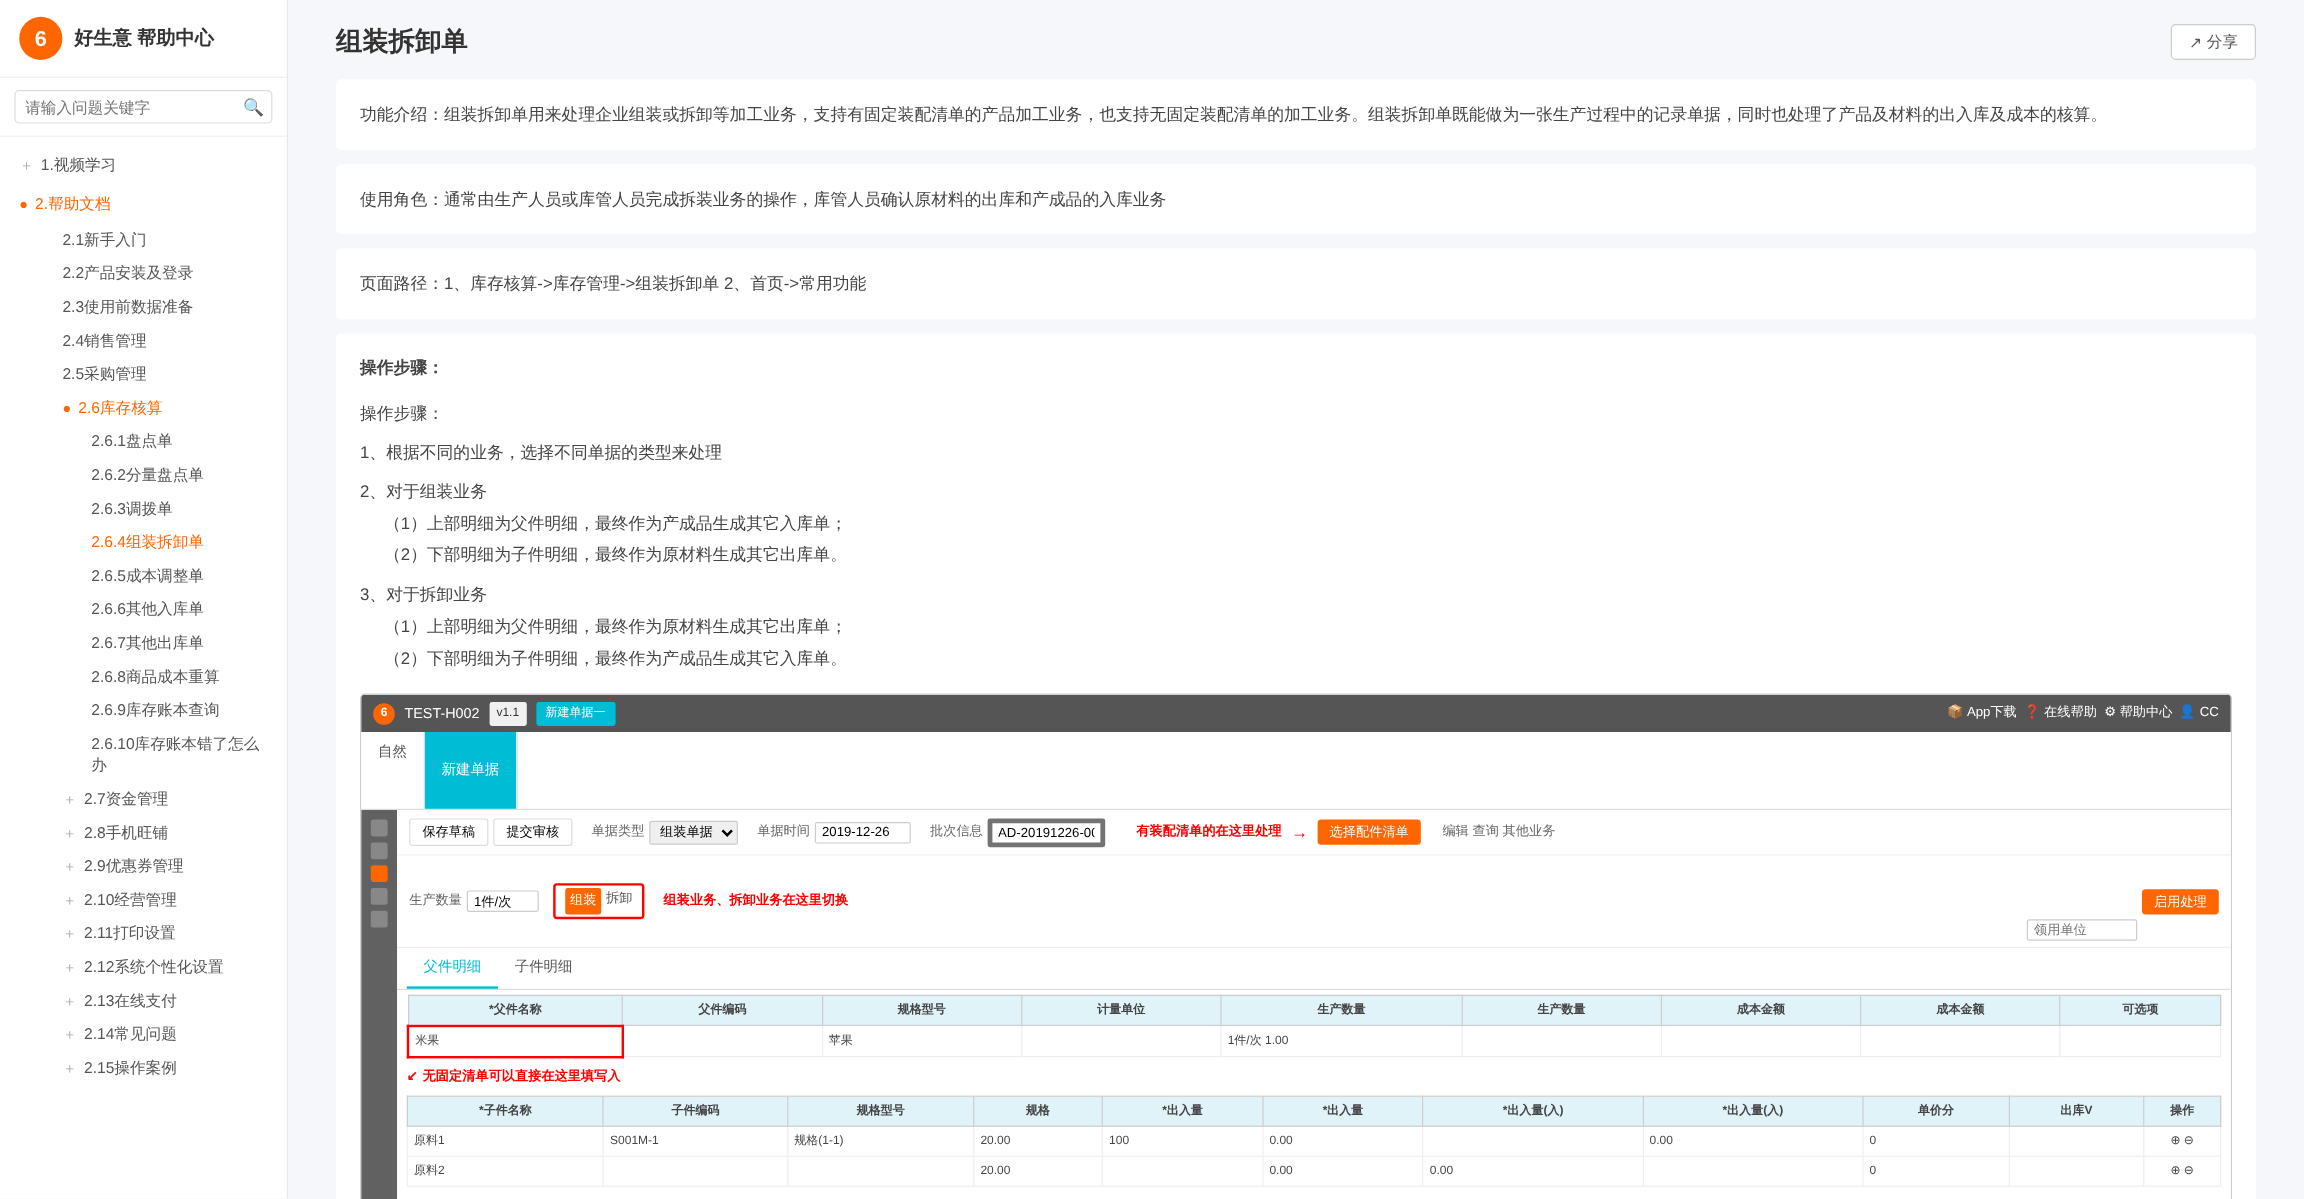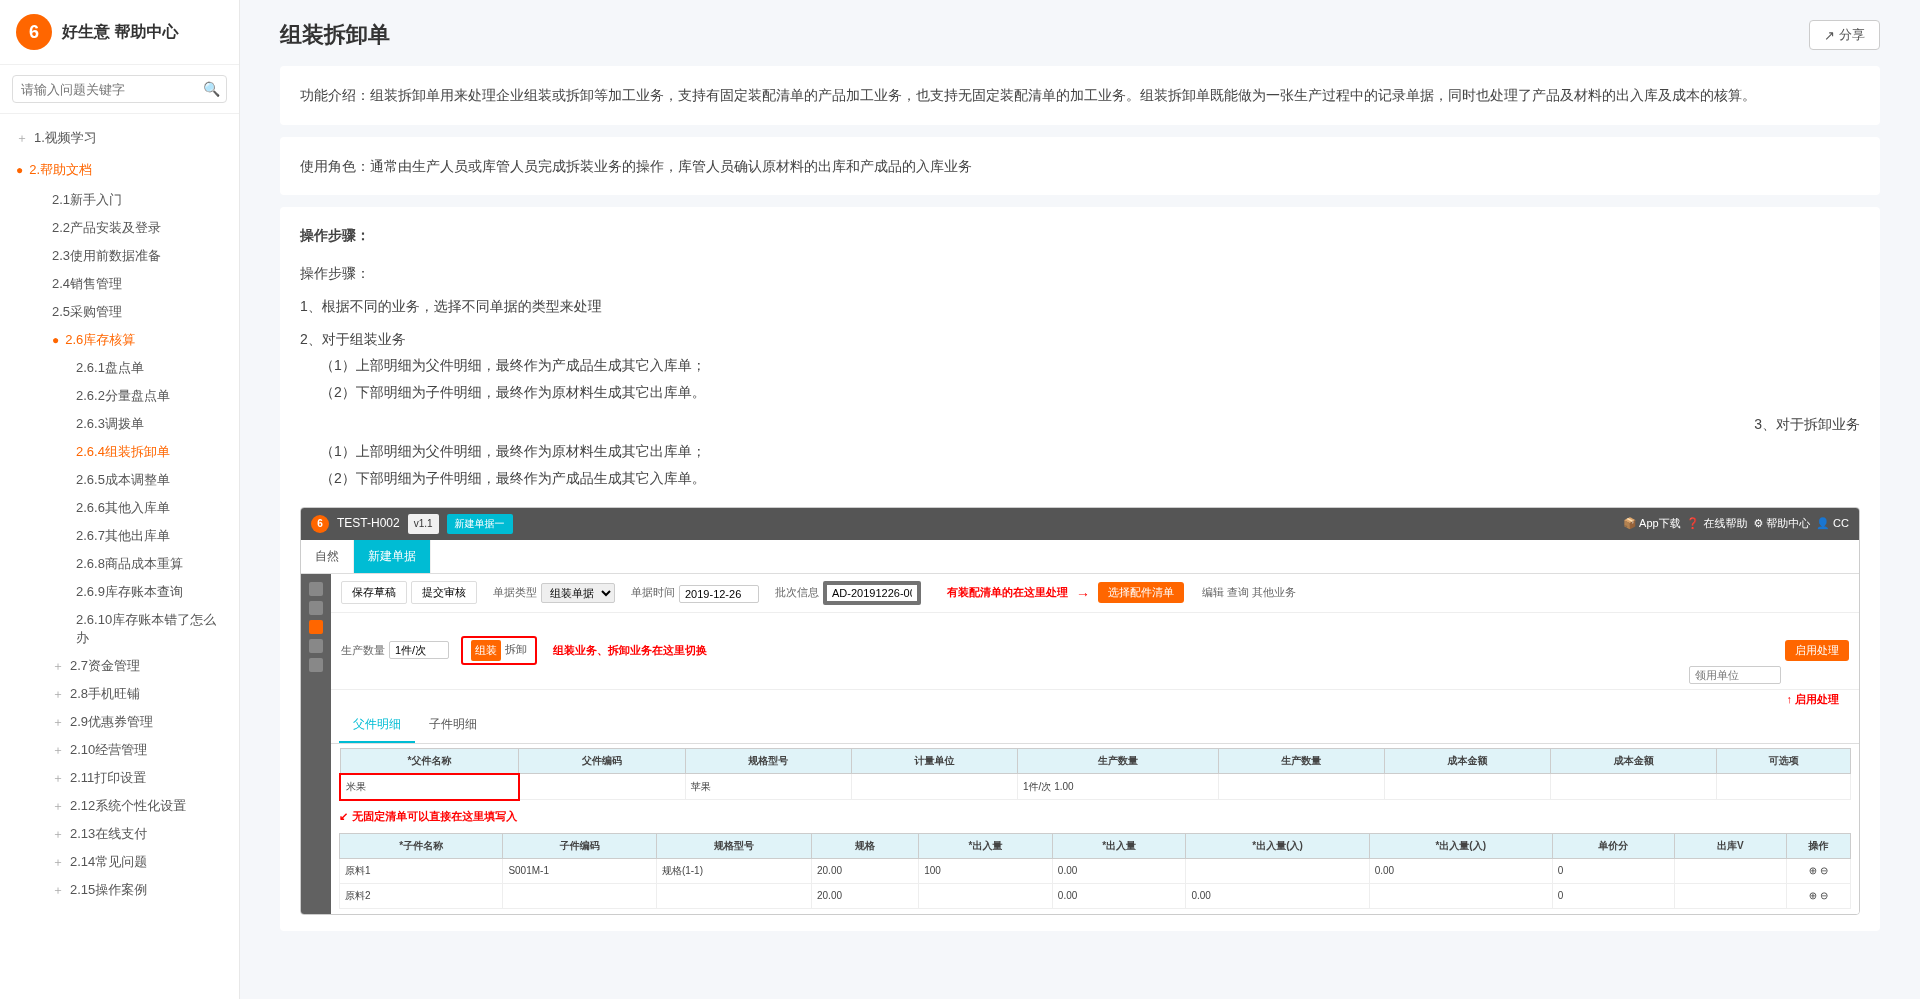--- a/index.html
+++ b/index.html
@@ -258,37 +258,40 @@
   <div class="content-area">
 
     <div class="info-block">
       <p class="step-text">功能介绍：组装拆卸单用来处理企业组装或拆卸等加工业务，支持有固定装配清单的产品加工业务，也支持无固定装配清单的加工业务。组装拆卸单既能做为一张生产过程中的记录单据，同时也处理了产品及材料的出入库及成本的核算。</p>
     </div>
 
     <div class="info-block">
       <p class="step-text">使用角色：通常由生产人员或库管人员完成拆装业务的操作，库管人员确认原材料的出库和产成品的入库业务</p>
     </div>
 
+    <div class="info-block">
+      <p class="step-text">页面路径：1、库存核算-&gt;库存管理-&gt;组装拆卸单 2、首页-&gt;常用功能</p>
+    </div>
 
     <div class="info-block">
       <p class="section-title">操作步骤：</p>
 
 
 
       <p class="step-text" style="margin-top:10px;">操作步骤：</p>
 
       <p class="step-text" style="margin-top:6px;">1、根据不同的业务，选择不同单据的类型来处理</p>
 
       <p class="step-text" style="margin-top:6px;">2、对于组装业务</p>
       <div class="sub-step">
         <p class="step-text">（1）上部明细为父件明细，最终作为产成品生成其它入库单；</p>
         <p class="step-text">（2）下部明细为子件明细，最终作为原材料生成其它出库单。</p>
       </div>
 
-      <p class="step-text" style="margin-top:6px;text-align:right;">3、对于拆卸业务</p>
+      <p class="step-text" style="margin-top:6px;">3、对于拆卸业务</p>
       <div class="sub-step">
         <p class="step-text">（1）上部明细为父件明细，最终作为原材料生成其它出库单；</p>
         <p class="step-text">（2）下部明细为子件明细，最终作为产成品生成其它入库单。</p>
       </div>
 
       <div class="screenshot-container" style="position:relative;">
 
         <div style="background:#555;color:#fff;padding:5px 10px;display:flex;align-items:center;justify-content:space-between;font-size:12px;">
           <div style="display:flex;align-items:center;gap:8px;">
             <div style="width:18px;height:18px;background:#f60;border-radius:50%;display:flex;align-items:center;justify-content:center;font-size:10px;font-weight:bold;">6</div>
@@ -299,21 +302,21 @@
           <div style="display:flex;gap:6px;font-size:11px;">
             <span>📦 App下载</span>
             <span>❓ 在线帮助</span>
             <span>⚙ 帮助中心</span>
             <span>👤 CC</span>
           </div>
         </div>
 
         <div style="display:flex;background:#fff;border-bottom:1px solid #ddd;">
           <div style="padding:6px 14px;font-size:12px;color:#555;border-right:1px solid #eee;">自然</div>
-          <div style="padding:6px 14px;font-size:12px;color:#fff;background:#00bcd4;border-right:1px solid #eee;">新建单据</div>
+          <div style="padding:21px 14px;font-size:12px;color:#fff;background:#00bcd4;border-right:1px solid #eee;">新建单据</div>
         </div>
 
         <div style="display:flex;min-height:340px;">
 
           <div style="width:30px;background:#616161;display:flex;flex-direction:column;align-items:center;padding:8px 0;gap:5px;">
             <div style="width:14px;height:14px;background:#888;border-radius:2px;"></div>
             <div style="width:14px;height:14px;background:#888;border-radius:2px;"></div>
             <div style="width:14px;height:14px;background:#f60;border-radius:2px;"></div>
             <div style="width:14px;height:14px;background:#888;border-radius:2px;"></div>
             <div style="width:14px;height:14px;background:#888;border-radius:2px;"></div>
@@ -363,23 +366,20 @@
                 </div>
               </div>
               <span style="color:red;font-size:11px;font-weight:bold;margin-left:4px;">组装业务、拆卸业务在这里切换</span>
 
               <div style="margin-left:auto;display:flex;align-items:center;gap:4px;">
                 <input type="text" placeholder="领用单位" style="border: 1px solid rgb(204, 204, 204); border-radius: 2px; padding: 2px 5px; font-size: 11px; width: 92px; margin-top: 48px;">
                 <button style="background:#f60;color:#fff;border:none;border-radius:3px;padding:3px 10px;font-size:11px;cursor:pointer;">启用处理</button>
               </div>
             </div>
 
-            <div style="display:flex;justify-content:flex-end;padding:0 20px;font-size:11px;">
-              <span style="color:red;font-weight:bold;">↑ <span>启用处理</span></span>
-            </div>
 
             <div style="display:flex;gap:0;border-bottom:1px solid #ddd;font-size:12px;padding:0 8px;">
               <div style="padding:5px 14px;border-bottom:2px solid #00bcd4;color:#00bcd4;cursor:pointer;">父件明细</div>
               <div style="padding:5px 14px;color:#555;cursor:pointer;">子件明细</div>
             </div>
 
             <div style="padding:4px 8px;">
               <table style="width:100%;border-collapse:collapse;font-size:10px;">
                 <thead>
                   <tr>

